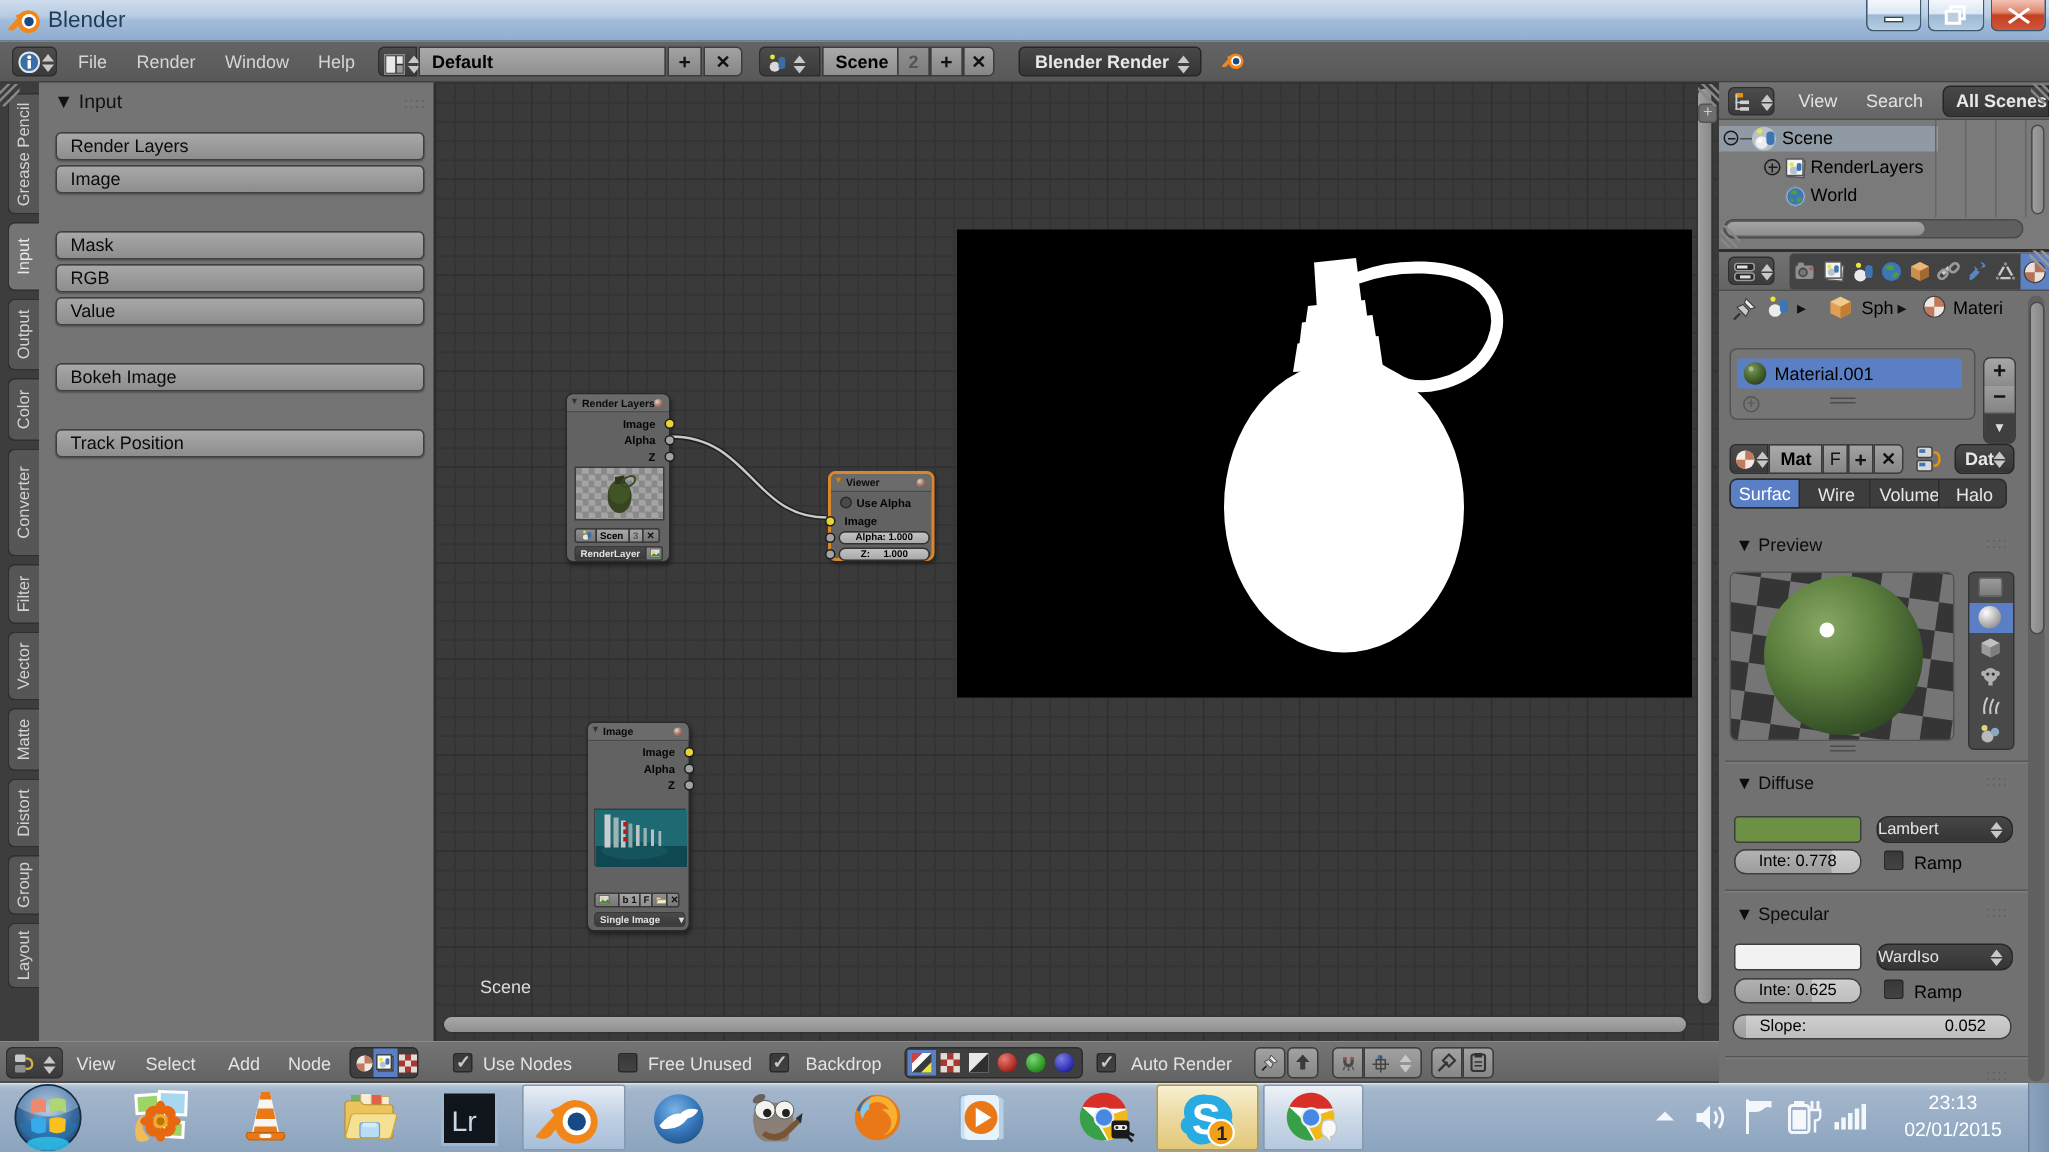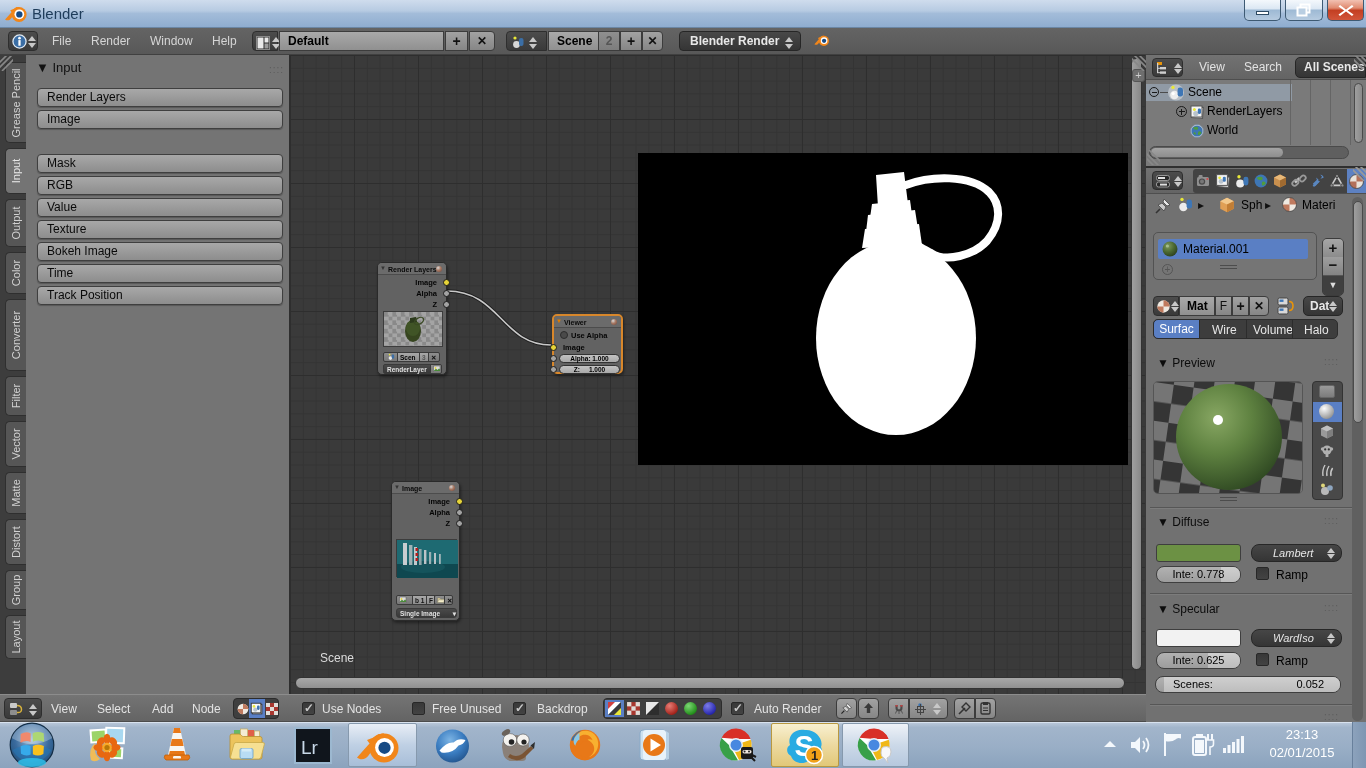--- a/index.html
+++ b/index.html
@@ -99,21 +99,21 @@
 #rightcol { left:1146px; top:55px; width:220px; height:667px; background:#6e6e6e; font-size:12px; }
 .hdrbar { position:absolute; left:0; width:220px; background:linear-gradient(to bottom,#727272,#646464); border-bottom:1px solid #4e4e4e; }
 .rtext { position:absolute; color:#e2e2e2; }
 .btext { position:absolute; color:#000; }
 .dots:after { content:"::::"; color:#5c5c5c; font-size:10px; letter-spacing:1px; }
 .pslider { position:absolute; height:17px; border-radius:8px; border:1px solid #3f3f3f;
   background:linear-gradient(to bottom,#b2b2b2,#9c9c9c); overflow:hidden; color:#000; font-size:11px; }
 .pslider .fillr { position:absolute; top:0; right:0; bottom:0; background:linear-gradient(to bottom,#cfcfcf,#bdbdbd); }
 .pslider .lab { position:absolute; left:0; right:0; top:1px; text-align:center; }
 .ddark { position:absolute; height:18px; border-radius:8px; background:linear-gradient(to bottom,#464646,#353535);
-  border:1px solid #272727; color:#e6e6e6; font-size:11px; line-height:16px; padding-left:21px;font-style:italic; }
+  border:1px solid #272727; color:#e6e6e6; font-size:11px; line-height:16px; padding-left:0; }
 .chk { position:absolute; width:13px; height:13px; border-radius:2px; background:linear-gradient(to bottom,#383838,#434343);
   border:1px solid #282828; }
 .chk.on:after { content:"✓"; position:absolute; left:1px; top:-2px; color:#c8c8c8; font-size:12px; font-weight:bold; }
 .seghdr { position:absolute; color:#0c0c0c; font-size:12px; }
 .divline { position:absolute; left:0; width:210px; height:2px; border-top:1px solid #565656; border-bottom:1px solid #7c7c7c; }
 
 
 #nodeheader { left:0; top:694px; width:1146px; height:28px;
   background:linear-gradient(to bottom,#747474,#646464);
   border-top:1px solid #8c8c8c; border-bottom:1px solid #4c4c4c;
@@ -248,23 +248,21 @@
   </div>
 
   <div class="abs" id="toolshelf">
     <div class="phead">▼ Input</div>
     <div class="dots abs" style="left:243px;top:4px"></div>
     <div class="shelfbtn" style="top:33px">Render Layers</div>
     <div class="shelfbtn" style="top:55px">Image</div>
     <div class="shelfbtn" style="top:99px">Mask</div>
     <div class="shelfbtn" style="top:121px">RGB</div>
     <div class="shelfbtn" style="top:143px">Value</div>
-    <div class="shelfbtn" style="top:165px">Texture</div>
     <div class="shelfbtn" style="top:187px">Bokeh Image</div>
-    <div class="shelfbtn" style="top:209px">Time</div>
     <div class="shelfbtn" style="top:231px">Track Position</div>
   </div>
 
   <div class="abs" id="nodeeditor">
     <div class="abs" id="grid"></div>
     <div class="abs" id="backdrop">
       <svg width="490" height="312" viewBox="0 0 490 312">
         <ellipse cx="258" cy="185" rx="80" ry="97" fill="#fff"></ellipse>
         <path d="M238 22 L266 19 L270 51 L240 54 Z" fill="#fff"></path>
         <path d="M234 51 L272 47 L274 62 L232 65 Z" fill="#fff"></path>
@@ -665,21 +663,21 @@
       <div class="abs" style="left:10px;top:435px;width:85px;height:18px;border-radius:3px;background:#f2f2f2;border:1px solid #3e3e3e"></div>
       <div class="ddark" style="left:105px;top:435px;width:91px">WardIso<div class="updn" style="right:5px;top:3px;height:11px"></div></div>
       <div class="pslider" style="left:10px;top:458px;width:85px">
           <div class="fillr" style="width:32px"></div>
           <div class="lab">Inte: 0.625</div>
         </div>
       <div class="chk" style="left:110px;top:459px"></div>
       <div class="btext" style="left:130px;top:460px">Ramp</div>
       <div class="pslider" style="left:9px;top:482px;width:186px">
           <div class="fillr" style="width:176px"></div>
-        <div class="abs" style="left:17px;top:1px;color:#000">Scenes:</div>
+        <div class="abs" style="left:17px;top:1px;color:#000">Slope:</div>
         <div class="abs" style="right:16px;top:1px;color:#000">0.052</div>
       </div>
       <div class="divline" style="left:4px;top:510px"></div>
       <div class="seghdr" style="left:11px;top:534px">▼ Shading</div>
       <div class="dots abs" style="left:178px;top:515px"></div>
 
       <div class="abs" style="left:206px;top:3px;width:11px;height:524px;background:#606060;border-radius:6px">
         <div class="abs" style="left:0.5px;top:4px;width:10px;height:222px;background:linear-gradient(to right,#9e9e9e,#868686);border:1px solid #4a4a4a;border-radius:5px"></div>
       </div>
     </div>

